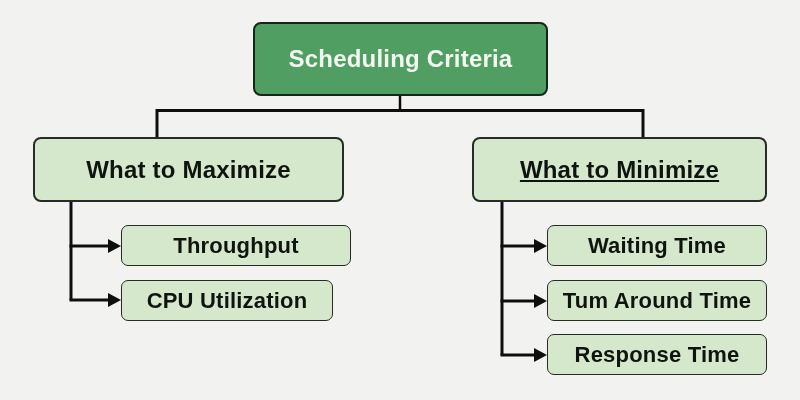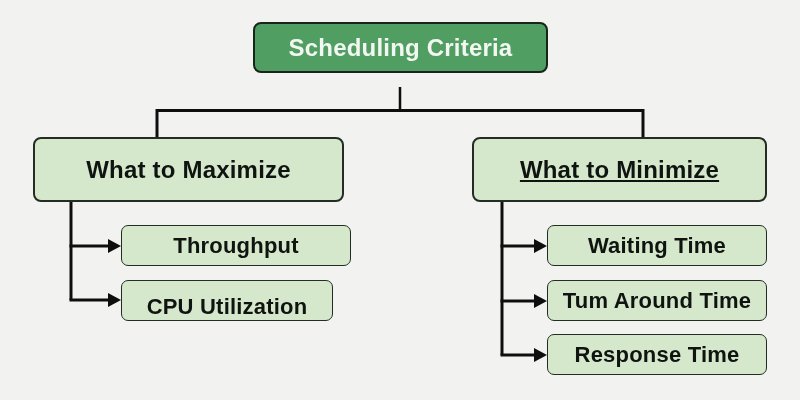--- a/index.html
+++ b/index.html
@@ -80,36 +80,36 @@
 
     <path d="M502 202 L502 355"></path>
     <path d="M500.5 246 L536 246"></path>
     <path d="M500.5 301 L536 301"></path>
     <path d="M500.5 355 L536 355"></path>
     <polygon points="547,246 534,239 534,253"></polygon>
     <polygon points="547,301 534,294 534,308"></polygon>
     <polygon points="547,355 534,348 534,362"></polygon>
   </svg>
 
-  <div class="node root-node" style="left:253px; top:22px; width:295px; height:51px;">
+  <div class="node root-node" style="left:253px; top:22px; width:295px; height:74px;">
     <span>Scheduling Criteria</span>
   </div>
 
   <div class="node branch-node" style="left:33px; top:137px; width:311px; height:65px;">
     <span>What to Maximize</span>
   </div>
 
   <div class="node branch-node" style="left:472px; top:137px; width:295px; height:65px;text-decoration:underline;">
     <span>What to Minimize</span>
   </div>
 
   <div class="node leaf-node" style="left:121px; top:225px; width:230px; height:41px;">
     <span>Throughput</span>
   </div>
-  <div class="node leaf-node" style="left:121px; top:280px; width:212px; height:41px;align-items:flex-end;">
+  <div class="node leaf-node" style="left:121px; top:280px; width:212px; height:41px;">
     <span>CPU Utilization</span>
   </div>
 
   <div class="node leaf-node" style="left:547px; top:225px; width:220px; height:41px;">
     <span>Waiting Time</span>
   </div>
   <div class="node leaf-node" style="left:547px; top:280px; width:220px; height:41px;">
     <span>Tum Around Time</span>
   </div>
   <div class="node leaf-node" style="left:547px; top:334px; width:220px; height:41px;">

